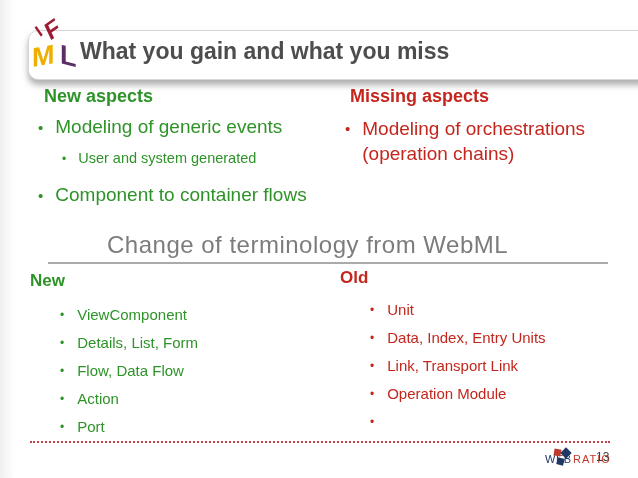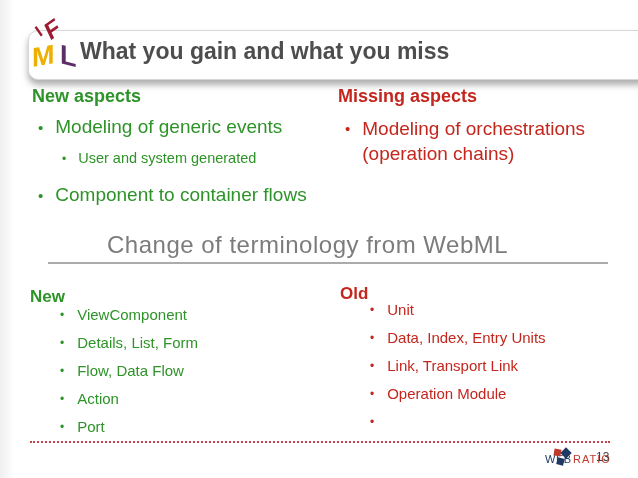--- a/index.html
+++ b/index.html
@@ -13,41 +13,41 @@
     position:absolute; left:28px; top:30px; right:-14px; height:48px;
     background:#fff; border:1px solid #d7d7d7; border-radius:10px;
     box-shadow:0 5px 6px rgba(110,110,110,0.55); z-index:1;
   }
   .header-title {
     position:absolute; left:80px; top:38px; z-index:3;
     font-size:23px; font-weight:bold; color:#4d4d4d; white-space:nowrap;
   }
   .ifml-logo { position:absolute; left:30px; top:11px; width:56px; height:70px; z-index:4; }
   
-  .sec-heading { position:absolute; font-size:18px; font-weight:bold; white-space:nowrap; }
+  .sec-heading { position:absolute; font-size:18px; font-weight:bold; white-space:nowrap;margin-left:12px; }
   .green { color:#2e9328; }
   .red { color:#c4261d; }
   .bullet-row { position:absolute; display:flex; }
   .bullet-row .dot { flex:0 0 auto; }
   .b-main { font-size:19px; }
   .b-main .dot { font-size:15px; padding-top:3px; }
   .b-main .txt { margin-left:12px; }
   .b-sub { font-size:14.5px; }
   .b-sub .dot { font-size:12px; padding-top:2px; }
   .b-sub .txt { margin-left:12px; }
   .b-list { font-size:15px; }
   .b-list .dot { font-size:12px; padding-top:2px; }
   .b-list .txt { margin-left:13px; }
   
   .term-heading {
     position:absolute; left:107px; top:231px;
     font-size:24px; font-weight:normal; color:#7c7c7c; letter-spacing:0.5px; white-space:nowrap;
   }
   .term-divider { position:absolute; left:48px; top:262px; width:560px; height:2px; background:#ababab; }
-  .sub-col-heading { position:absolute; font-size:17px; font-weight:bold; white-space:nowrap;margin-top:16px; }
+  .sub-col-heading { position:absolute; font-size:17px; font-weight:bold; white-space:nowrap; }
   
   .dotted-line { position:absolute; left:30px; top:441px; width:580px; border-top:2px dotted #c2424c; }
   .footer-web   { position:absolute; left:533px; top:453px; font-size:11px; color:#1f3864; letter-spacing:0.5px;margin-left:12px; }
   .footer-ratio { position:absolute; left:573px; top:453px; font-size:11px; color:#c0392b; letter-spacing:1px; }
   .page-number  { position:absolute; left:596px; top:450px; font-size:12px; color:#404040;text-align:center; }
   .wr-squares { position:absolute; left:554px; top:447px; width:18px; height:22px; }
   .wr-squares span { position:absolute; display:block; }
   .wr-sq-red    { left:0px;  top:2px;  width:7px; height:7px; background:#c0392b; transform:rotate(10deg); }
   .wr-sq-diam   { left:8px;  top:2px;  width:8px; height:8px; background:#1f3864; transform:rotate(45deg); }
   .wr-sq-navy   { left:3px;  top:11px; width:7px; height:7px; background:#1f3864; transform:rotate(15deg); }

